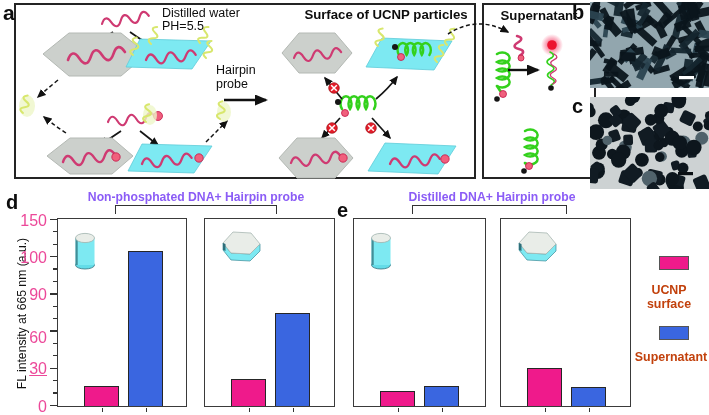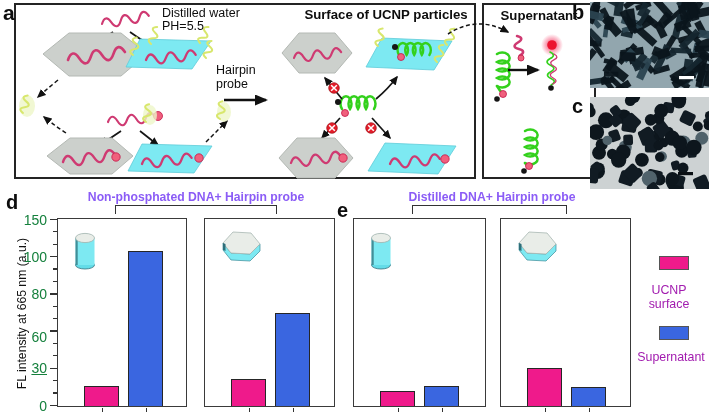--- a/index.html
+++ b/index.html
@@ -10,30 +10,30 @@
           font-size:12.2px;color:#111;transform:rotate(-90deg);}
   .plot-box{position:absolute;top:218px;height:189px;border:1.6px solid #3a3a3a;background:#fff;
             box-sizing:border-box;}
   #plot0{left:57px;width:130px;} #plot1{left:204px;width:131px;}
   #plot2{left:353px;width:133px;} #plot3{left:500px;width:131px;}
   .bar{position:absolute;bottom:0;width:35px;border:1.2px solid #262626;border-bottom:none;
        box-sizing:border-box;}
   .xtick{position:absolute;bottom:-6px;width:1.5px;height:4px;background:#333;}
   .tick-major{position:absolute;left:50px;width:7px;height:1.6px;background:#333;}
   .tick-minor{position:absolute;left:53px;width:4px;height:1.3px;background:#333;}
-  .tick-label{position:absolute;left:14px;width:33px;text-align:right;font-size:14px;color:#15803d;}
+  .tick-label{position:absolute;left:14px;width:33px;text-align:right;font-size:16px;color:#ec4899;}
   .group-title{position:absolute;top:190px;width:278px;text-align:center;font-size:12.2px;
                font-weight:bold;color:#8b5cf6;}
   #title-d{left:57px;} #title-e{left:353px;}
   .bracket{position:absolute;top:205px;height:9px;border:1.6px solid #333;border-bottom:none;
            box-sizing:border-box;}
   #bracket-d{left:115px;width:162px;} #bracket-e{left:412px;width:155px;}
   .picon{position:absolute;left:13px;top:9px;}
   .swatch{position:absolute;width:30px;height:14px;border:1px solid #555;box-sizing:border-box;}
-  .legend-label{position:absolute;font-size:12.4px;line-height:14px;text-align:center;color:#a21caf;}
+  .legend-label{position:absolute;font-size:12.4px;line-height:14px;text-align:center;color:#c2410c;font-weight:bold;}
   
   .strand-pink{stroke:#cf3a72;stroke-width:2.3;fill:none;stroke-linecap:round;}
   .strand-yellow{stroke:#d8e76d;stroke-width:2;fill:none;stroke-linecap:round;}
   .strand-green{stroke:#33d11c;stroke-width:2.5;fill:none;stroke-linecap:round;}
   .arrow{stroke:#151515;stroke-width:1.7;fill:none;}
   .arrow-dashed{stroke:#151515;stroke-width:1.5;fill:none;stroke-dasharray:4 2.6;}
   .hexp{fill:#ccd0cc;stroke:#b4b9b4;stroke-width:1;}
   .plate{fill:#7de9f2;stroke:#5ecbd8;stroke-width:0.8;}
   .dot-pink{fill:#f0607d;stroke:#c21747;stroke-width:0.8;}
   .dot-black{fill:#151515;}
@@ -380,21 +380,21 @@
 
   <div id="ylabel">FL intensity at 665 nm (a.u.)</div>
   <div id="yticks" style="position:absolute;left:0;top:0;width:709px;height:415px;pointer-events:none;">
       <div class="tick-major" style="top: 404.7px;"></div>
       <div class="tick-label" style="top: 397.5px;">0</div>
       <div class="tick-major" style="top: 367.5px;"></div>
       <div class="tick-label" style="top: 360.3px; text-decoration: underline;">30</div>
       <div class="tick-major" style="top: 330.3px;"></div>
       <div class="tick-label" style="top: 329px;">60</div>
       <div class="tick-major" style="top: 293.1px;"></div>
-      <div class="tick-label" style="top: 285.9px;">80</div>
+      <div class="tick-label" style="top: 285.9px;">90</div>
       <div class="tick-major" style="top: 255.9px;"></div>
       <div class="tick-label" style="top: 248.7px;">100</div>
       <div class="tick-major" style="top: 218.7px;"></div>
       <div class="tick-label" style="top: 211.5px;">150</div>
       <div class="tick-minor" style="top: 392.3px;"></div>
       <div class="tick-minor" style="top: 379.9px;"></div>
       <div class="tick-minor" style="top: 355.1px;"></div>
       <div class="tick-minor" style="top: 342.7px;"></div>
       <div class="tick-minor" style="top: 317.9px;"></div>
       <div class="tick-minor" style="top: 305.5px;"></div>

